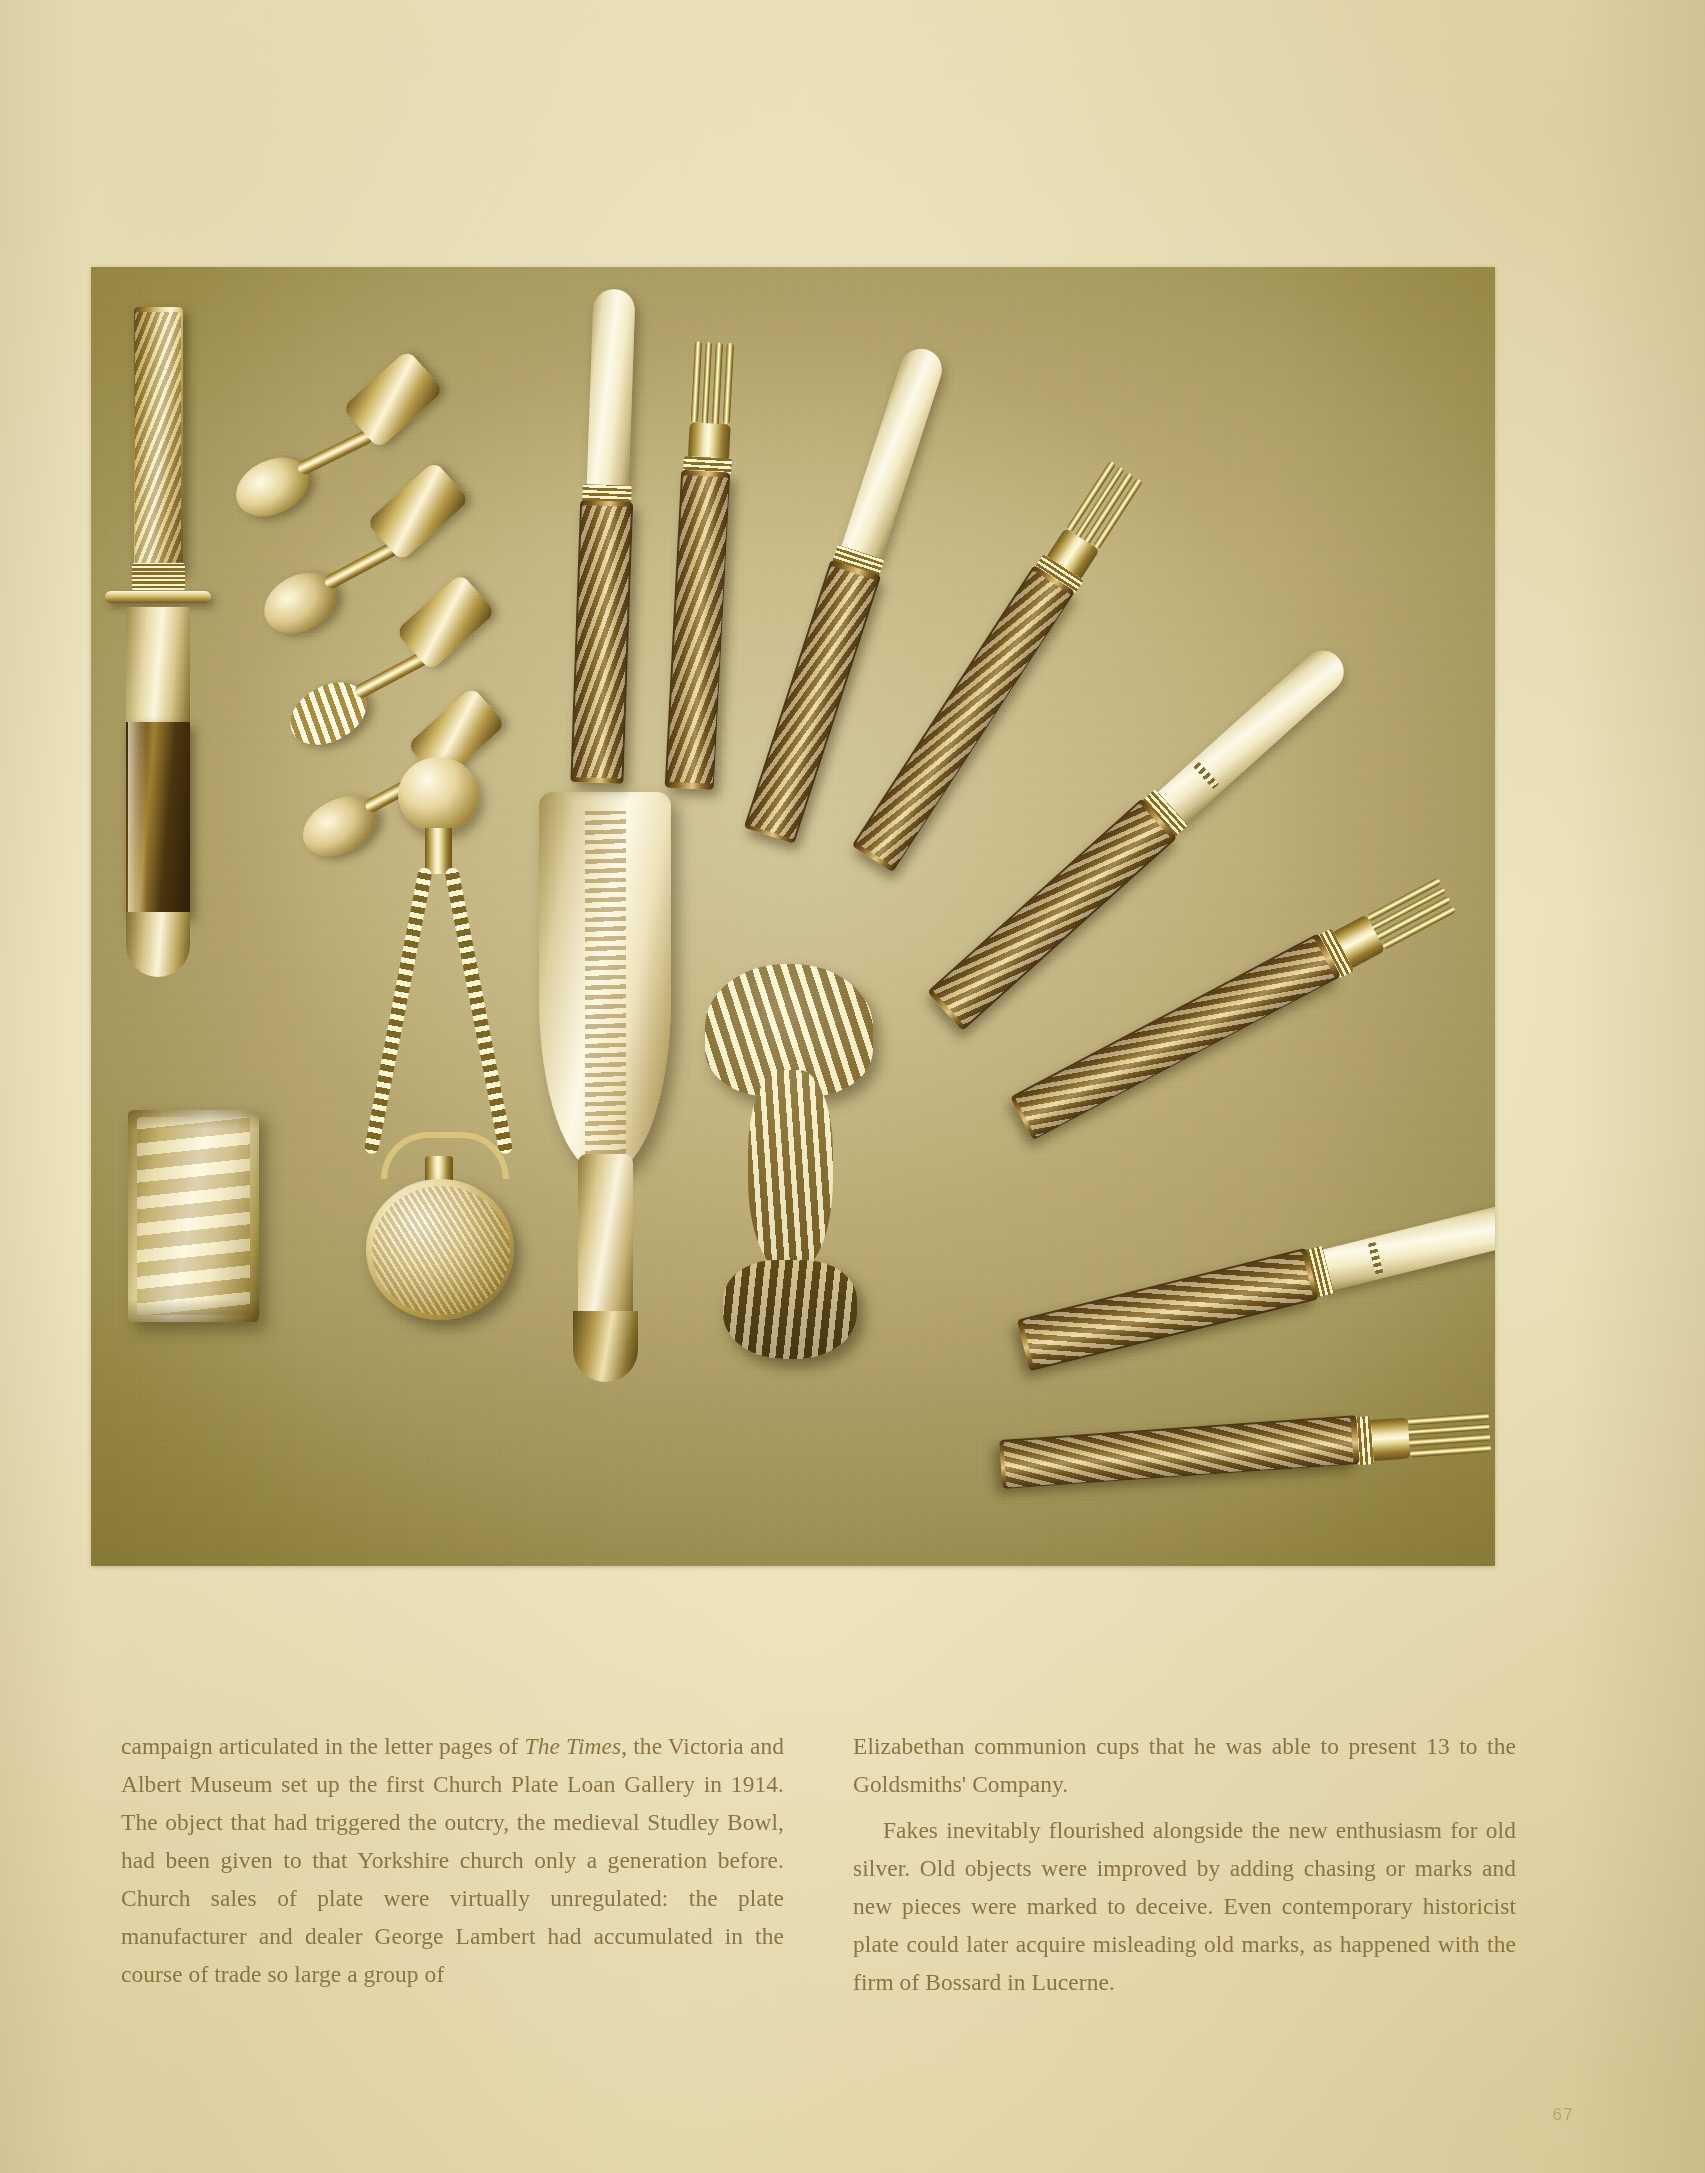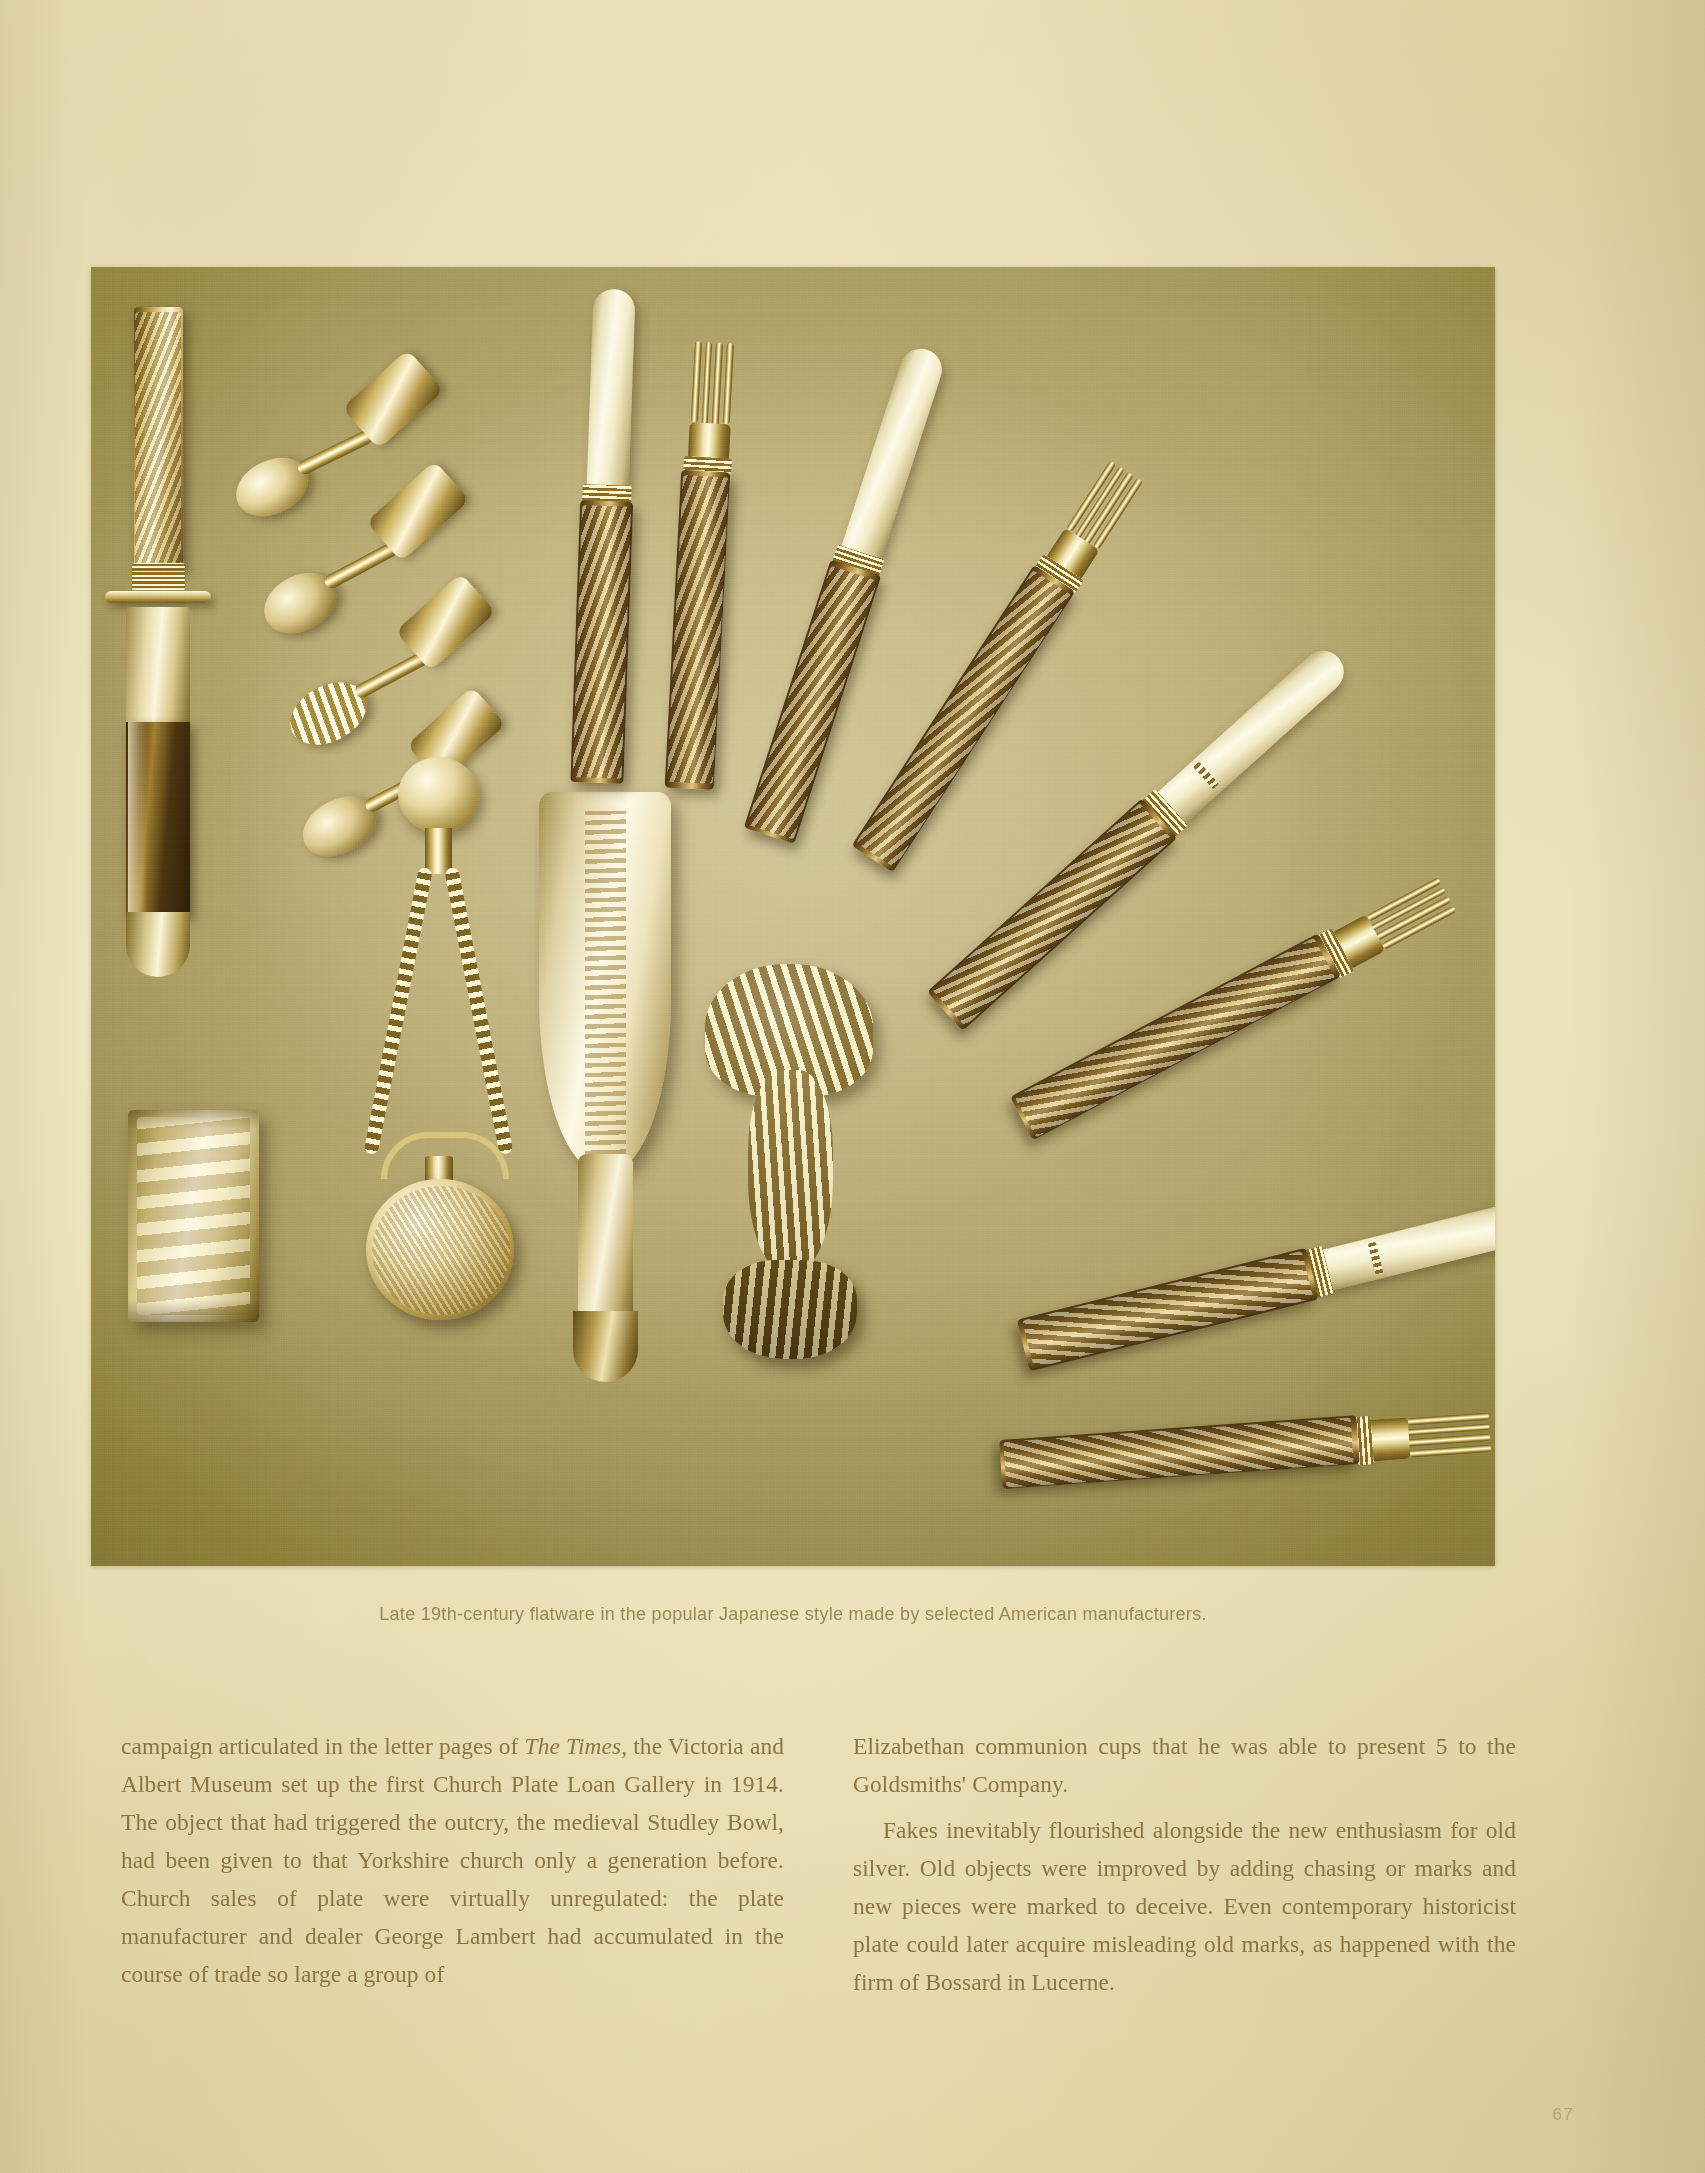--- a/index.html
+++ b/index.html
@@ -448,30 +448,27 @@
       <div class="dark-handle" style="position:absolute;left:12.4px;top:132px;width:49px;height:358px;border-radius:4.4px;
                   box-shadow:5.3px 6.2px 11.5px rgba(55,44,14,.48);"></div>
       <div style="position:absolute;left:14px;top:138px;width:46px;height:348px;
                   background:repeating-linear-gradient(108deg, rgba(255,248,214,.48) 0 4.4px, rgba(85,62,20,.42) 4.4px 9.7px);
                   border-radius:3.5px;"></div>
     </div>
 
     <div class="plate-grain"></div>
   </div>
 
-  <div class="caption">
-    <span class="caption-text">Late 19th-century flatware in the popular Japanese style made by selected American manufacturers.</span>
-  </div>
 
   <div class="body-cols">
     <div class="col">
       <p>campaign articulated in the letter pages of <i>The Times</i>, the Victoria and Albert Museum set up the first Church Plate Loan Gallery in 1914. The object that had triggered the outcry, the medieval Studley Bowl, had been given to that Yorkshire church only a generation before. Church sales of plate were virtually unregulated: the plate manufacturer and dealer George Lambert had accumulated in the course of trade so large a group of</p>
     </div>
     <div class="col">
-      <p>Elizabethan communion cups that he was able to present 5 to the Goldsmiths' Company.</p>
+      <p>Elizabethan communion cups that he was able to present 13 to the Goldsmiths' Company.</p>
       <p>Fakes inevitably flourished alongside the new enthusiasm for old silver. Old objects were improved by adding chasing or marks and new pieces were marked to deceive. Even contemporary historicist plate could later acquire misleading old marks, as happened with the firm of Bossard in Lucerne.</p>
     </div>
   </div>
 
   <div class="folio">67</div>
 
 </div>
 
 
 </body></html>

